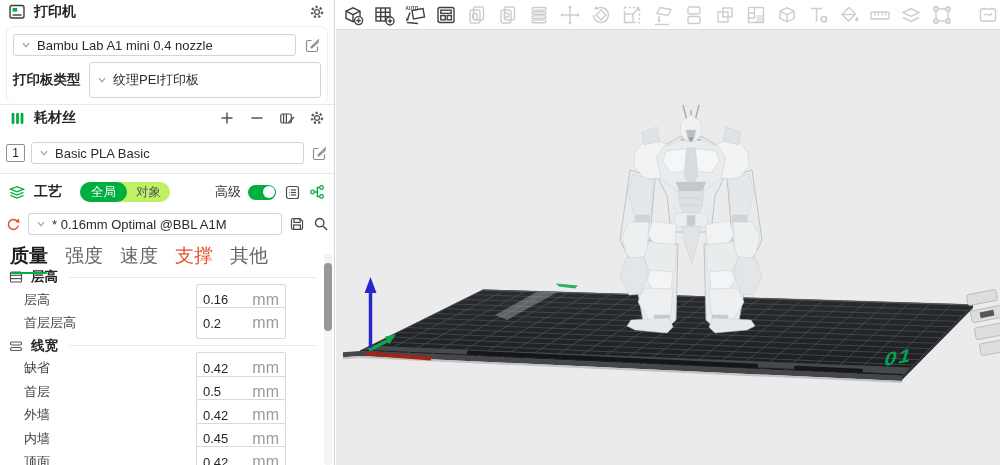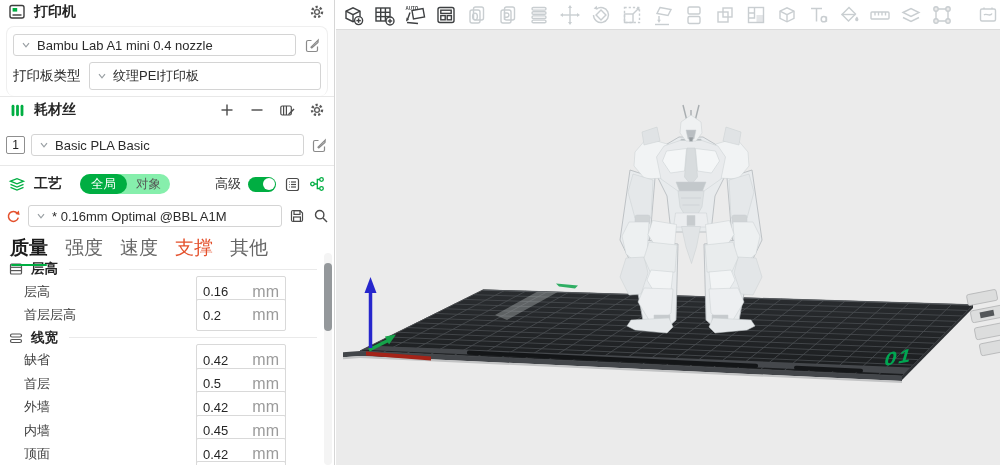--- a/index.html
+++ b/index.html
@@ -10,31 +10,31 @@
 .hrow{display:flex;align-items:center}
 .header{height:24px;padding:0 8px;gap:8px}
 .sec-title{font-weight:bold;font-size:14px;color:#262626}
 .spacer{flex:1}
 .icon-btn{display:flex;align-items:center;justify-content:center;width:18px;height:18px;cursor:pointer}
 .card{margin:2px 6px 0;padding:7px 4px 6px;border:1px solid #efefef;border-radius:8px;border-bottom:none}
 .select{display:flex;align-items:center;gap:6px;height:22px;border:1px solid #d4d4d4;border-radius:3px;background:#fff;padding:0 7px;color:#2b2b2b;overflow:hidden;white-space:nowrap}
 .selrow{display:flex;align-items:center;gap:7px;padding:0 2px}
 .selrow .select{flex:1}
 .platerow{display:flex;align-items:center;margin-top:6px;padding:0 2px}
-.platerow .lbl{font-weight:normal;font-size:13.5px;color:#262626;width:76px}
-.platerow .select{flex:1;height:28px}
+.platerow .lbl{font-weight:bold;font-size:13.5px;color:#262626;width:76px}
+.platerow .select{flex:1;height:36px}
 .divider{height:1px;background:#e8e8e8}
 .section{height:24px;padding:0 8px;gap:8px;margin-top:1px}
 .rightgrp{display:flex;align-items:center;gap:12px;margin-left:auto}
 .filrow{display:flex;align-items:center;gap:6px;margin:12px 6px 0}
 .badge1{width:19px;height:18px;border:1px solid #8f8f8f;border-radius:2px;display:flex;align-items:center;justify-content:center;font-size:12px;color:#222;background:#fff}
 .filrow .select{flex:1}
 .div2{margin-top:9px}
 .secproc{margin-top:6px}
-.pill{display:flex;align-items:center;background:#86efac;border-radius:10px;height:20px;margin-left:10px;font-size:12.5px}
+.pill{display:flex;align-items:center;background:#bef264;border-radius:10px;height:20px;margin-left:10px;font-size:12.5px}
 .pill .seg-on{background:#00ae42;color:#fff;border-radius:10px;padding:0 11px;height:20px;display:flex;align-items:center}
 .pill .seg-off{color:#555;padding:0 9px}
 .advlbl{font-size:13px;color:#333}
 .toggle{width:28px;height:15px;background:#00ae42;border-radius:8px;position:relative}
 .toggle .knob{position:absolute;right:1.5px;top:1.5px;width:12px;height:12px;border-radius:50%;background:#fff}
 .procright{display:flex;align-items:center;gap:7px;margin-left:auto}
 .presetrow{display:flex;align-items:center;gap:6px;margin:9px 4px 0}
 .presetrow .select{flex:1}
 .tabs{display:flex;gap:17px;padding:0 0 0 10px;margin-top:8px;height:21px;align-items:flex-start}
 .tab{font-size:19px;color:#666;position:relative;padding-bottom:5px;white-space:nowrap}

